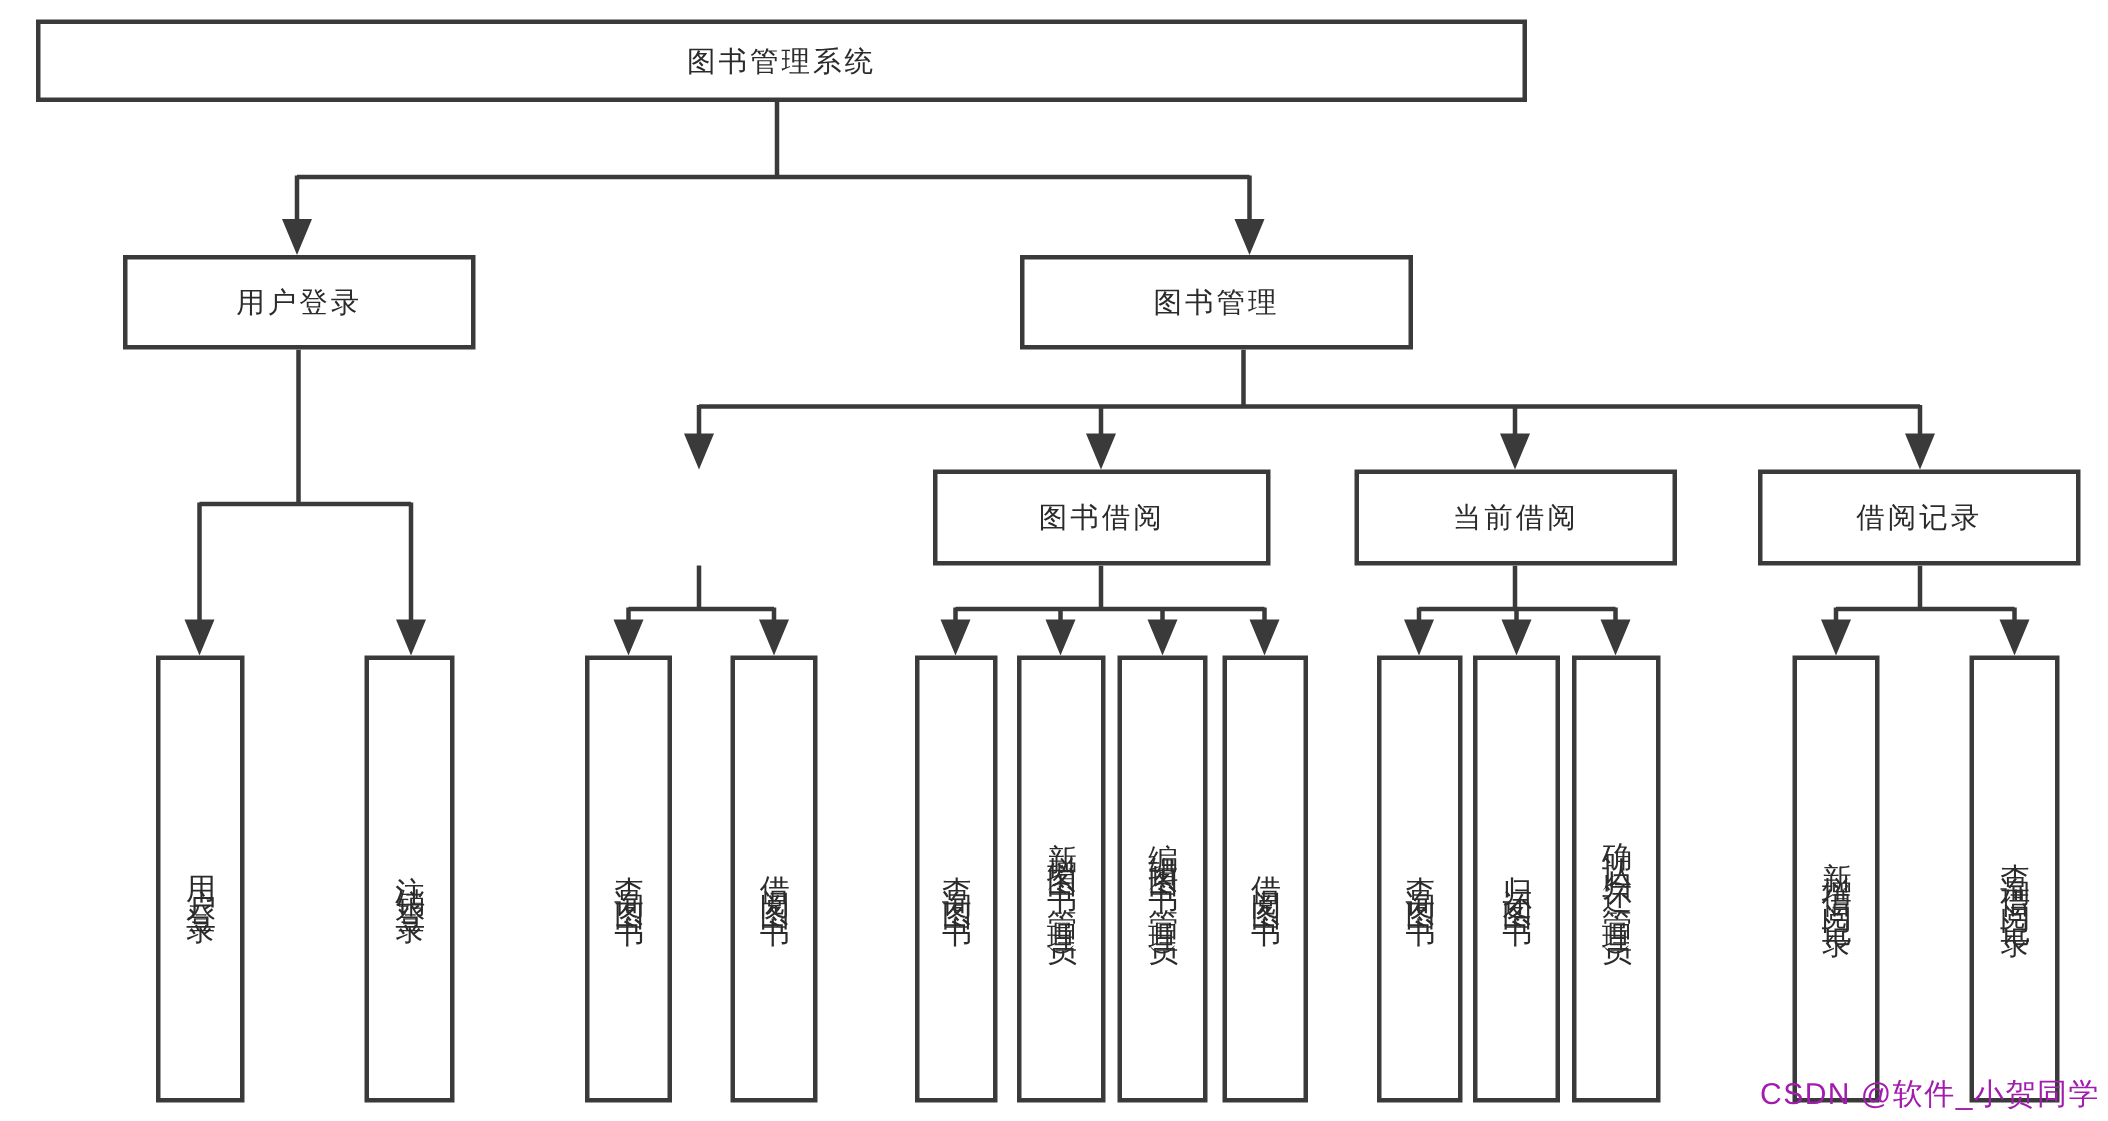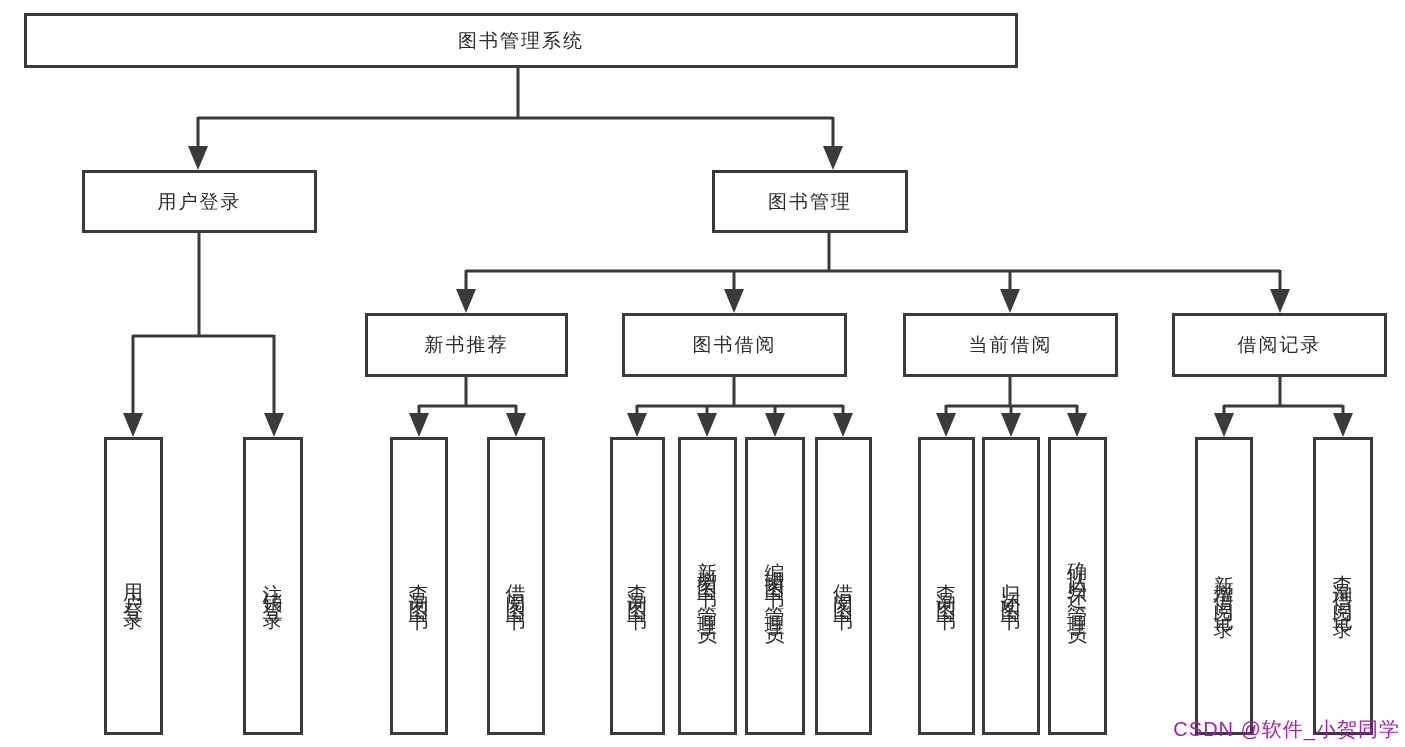--- a/index.html
+++ b/index.html
@@ -96,27 +96,24 @@
       M1333,413 L1353,413 L1343,437 Z"></path>
   </svg>
 
   <div class="node hnode" style="left:24px;top:13px;width:994px;height:55px;text-align:center;">
     <span>图书管理系统</span>
   </div>
 
   <div class="node hnode" style="left:82px;top:170px;width:235px;height:63px;">
     <span>用户登录</span>
   </div>
-  <div class="node hnode" style="left:712px;top:170px;width:196px;height:63px;">
+  <div class="node hnode" style="left:680px;top:170px;width:262px;height:63px;">
     <span>图书管理</span>
   </div>
 
-  <div class="node hnode" style="left:365px;top:313px;width:203px;height:64px;">
-    <span>新书推荐</span>
-  </div>
   <div class="node hnode" style="left:622px;top:313px;width:225px;height:64px;justify-content:center;">
     <span>图书借阅</span>
   </div>
   <div class="node hnode" style="left:903px;top:313px;width:215px;height:64px;">
     <span>当前借阅</span>
   </div>
   <div class="node hnode" style="left:1172px;top:313px;width:215px;height:64px;font-family:Liberation Serif, serif;">
     <span>借阅记录</span>
   </div>
 

